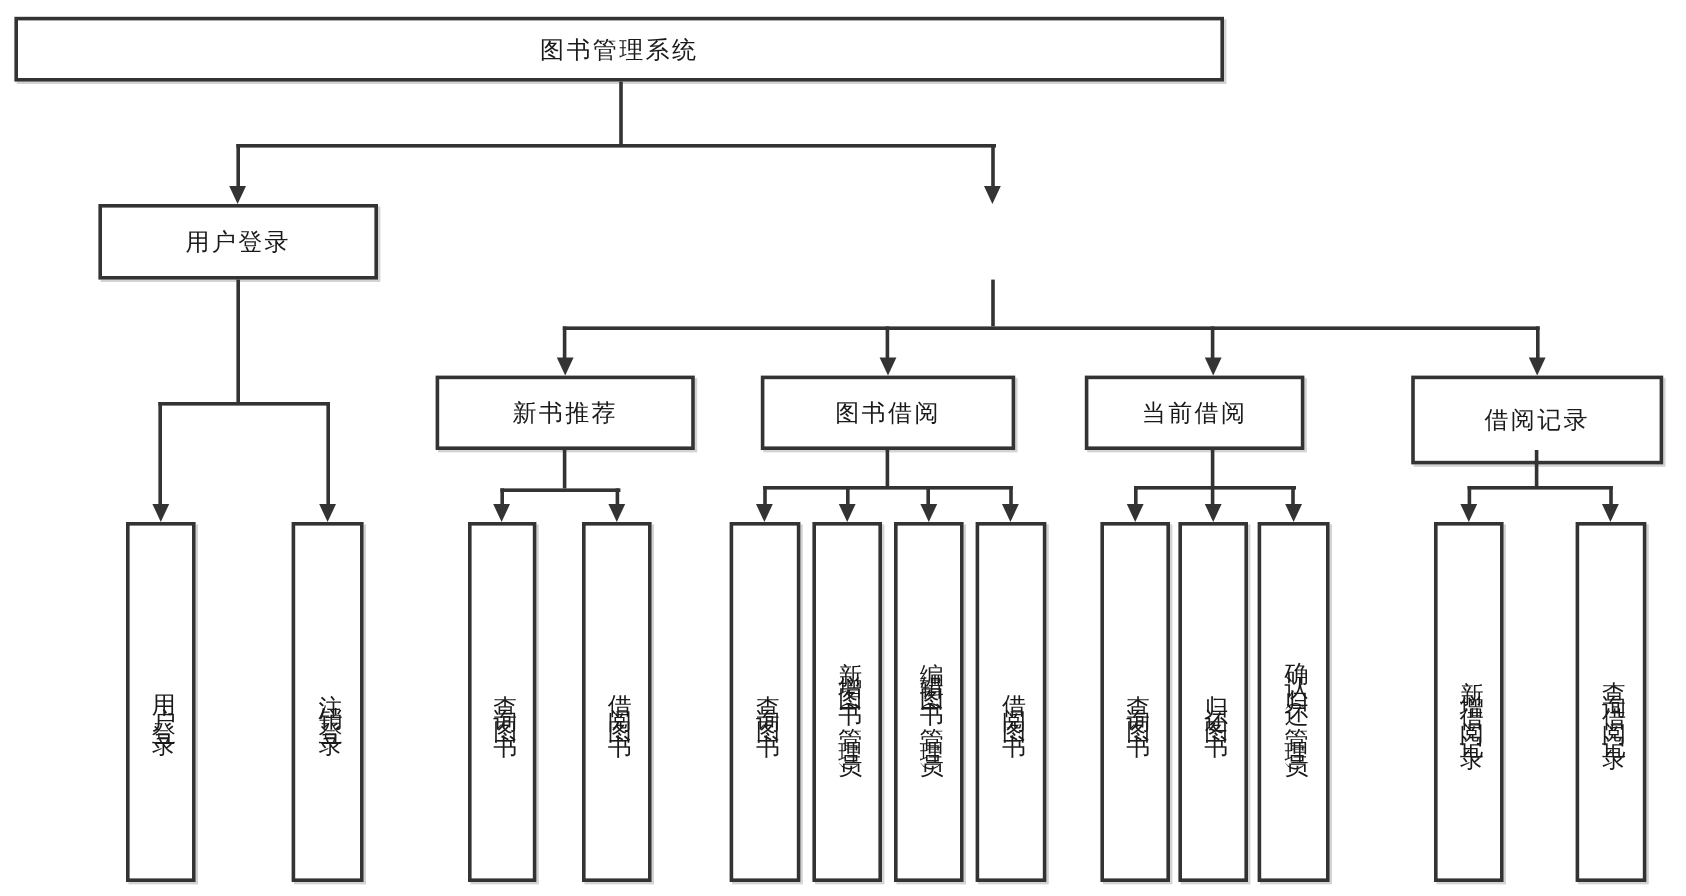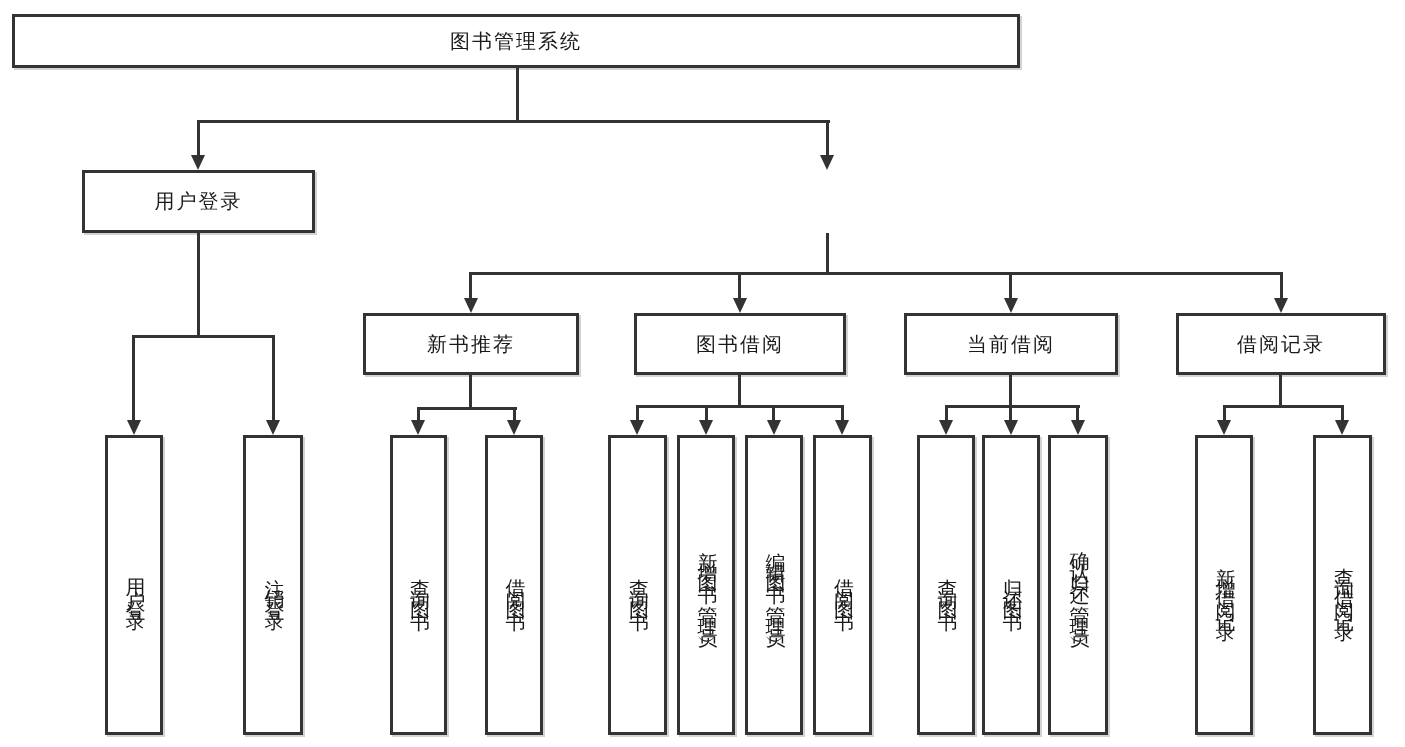--- a/index.html
+++ b/index.html
@@ -61,24 +61,24 @@
   <div class="box" style="left:82px; top:170px; width:233px; height:63px;">
     <span class="hlabel">用户登录</span>
   </div>
 
   <div class="box" style="left:363px; top:313px; width:216px; height:62px;">
     <span class="hlabel">新书推荐</span>
   </div>
   <div class="box" style="left:634px; top:313px; width:212px; height:62px;">
     <span class="hlabel">图书借阅</span>
   </div>
-  <div class="box" style="left:904px; top:313px; width:214px; height:62px;">
+  <div class="box" style="left:904px; top:313px; width:183px; height:62px;">
     <span class="hlabel">当前借阅</span>
   </div>
-  <div class="box" style="left:1176px; top:313px; width:210px; height:62px;">
+  <div class="box" style="left:1176px; top:313px; width:210px; height:74px;">
     <span class="hlabel">借阅记录</span>
   </div>
 
   <div class="box vbox" style="left:105px; top:435px; width:58px; height:300px;">
     <span class="vlabel">用户登录</span>
   </div>
   <div class="box vbox" style="left:243px; top:435px; width:60px; height:300px;">
     <span class="vlabel">注销登录</span>
   </div>
 

